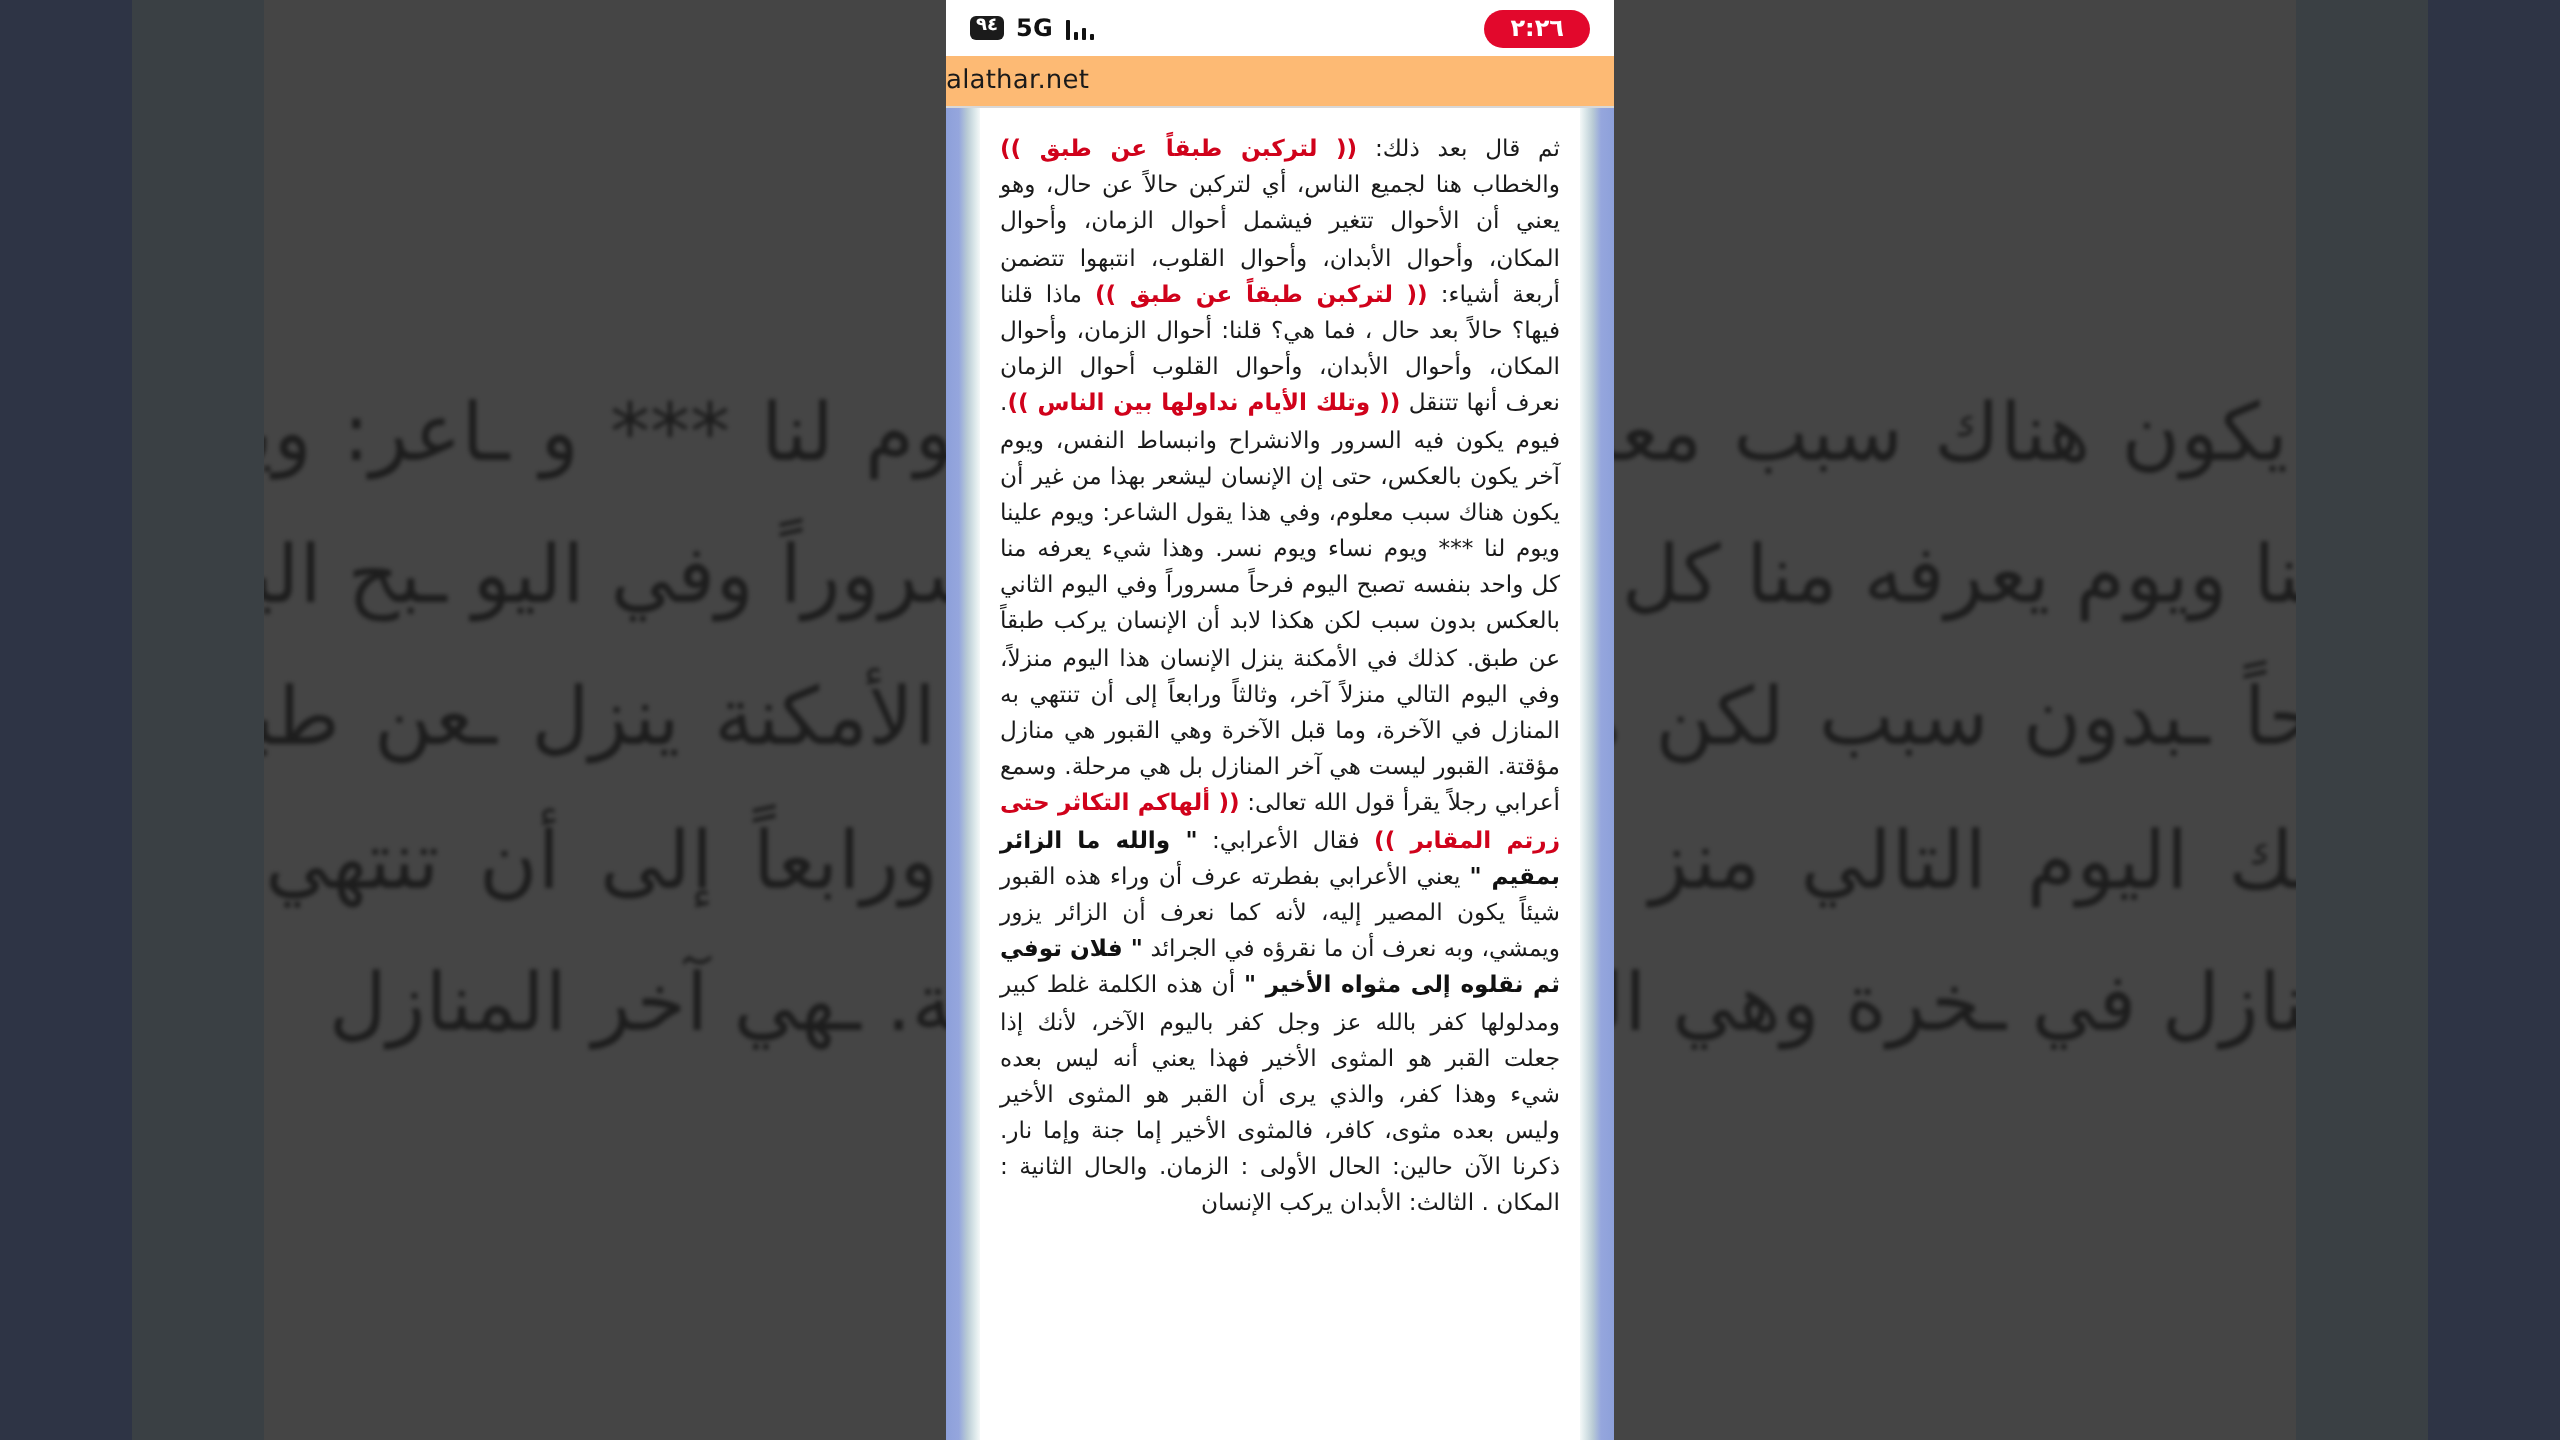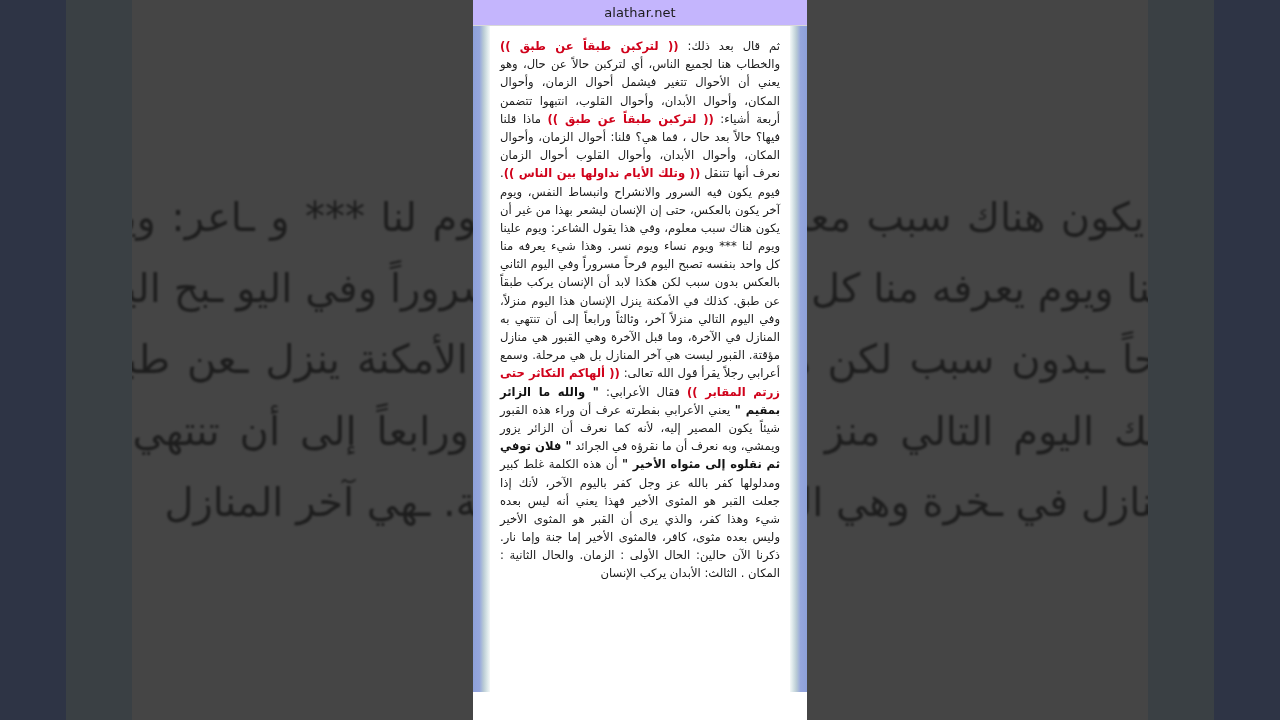--- a/index.html
+++ b/index.html
@@ -73,22 +73,22 @@
   .signal i:nth-child(3){ height:6px; }
   .signal i:nth-child(4){ height:3px; }
   .sb-spacer { flex:1; }
   .time-pill {
     background:#e2082c; color:#fff; font-size:12px; font-weight:700;
     border-radius:10px; padding:2px 13px; line-height:1.25;
   }
 
   
   #urlbar {
-    height:26px; background:#c4b5fd; display:flex;
-    align-items:center; justify-content:center;
+    height:26px; background:#fdba74; display:flex;
+    align-items:center; justify-content:flex-start;
     border-bottom:1px solid #d8d8d8;
   }
   #urlbar span { font-size:13px; color:#1a1a1a; letter-spacing:.1px; }
 
   
   #pagearea {
     position:relative; height:666px; background:#ffffff; overflow:hidden;
   }
   .edge-strip {
     position:absolute; top:0; bottom:0; width:17px; z-index:3;
@@ -123,20 +123,34 @@
   </div>
   <div id="backdrop-shade"></div>
 
   <div class="gutter-inner left"></div>
   <div class="gutter-inner right"></div>
   <div class="gutter left"></div>
   <div class="gutter right"></div>
 
   <div id="phone">
 
+    <div id="statusbar">
+      <div class="sb-left">
+        <span class="battery-badge">٩٤</span>
+        <span class="net-label">5G</span>
+        <span class="signal">
+            <i></i>
+            <i></i>
+            <i></i>
+            <i></i>
+          </span>
+      </div>
+      <div class="sb-spacer"></div>
+      <span class="time-pill">٢:٢٦</span>
+    </div>
 
     <div id="urlbar">
       <span>alathar.net</span>
     </div>
 
     <div id="pagearea">
       <div class="edge-strip left"></div>
       <div class="edge-strip right"></div>
       <div id="article"><span>ثم قال بعد ذلك: </span><span class="hl">(( لتركبن طبقاً عن طبق ))</span><span> والخطاب هنا لجميع الناس، أي لتركبن حالاً عن حال، وهو يعني أن الأحوال تتغير فيشمل أحوال الزمان، وأحوال المكان، وأحوال الأبدان، وأحوال القلوب، انتبهوا تتضمن أربعة أشياء: </span><span class="hl">(( لتركبن طبقاً عن طبق ))</span><span> ماذا قلنا فيها؟ حالاً بعد حال ، فما هي؟ قلنا: أحوال الزمان، وأحوال المكان، وأحوال الأبدان، وأحوال القلوب أحوال الزمان نعرف أنها تتنقل </span><span class="hl">(( وتلك الأيام نداولها بين الناس ))</span><span>. فيوم يكون فيه السرور والانشراح وانبساط النفس، ويوم آخر يكون بالعكس، حتى إن الإنسان ليشعر بهذا من غير أن يكون هناك سبب معلوم، وفي هذا يقول الشاعر: ويوم علينا ويوم لنا *** ويوم نساء ويوم نسر. وهذا شيء يعرفه منا كل واحد بنفسه تصبح اليوم فرحاً مسروراً وفي اليوم الثاني بالعكس بدون سبب لكن هكذا لابد أن الإنسان يركب طبقاً عن طبق. كذلك في الأمكنة ينزل الإنسان هذا اليوم منزلاً، وفي اليوم التالي منزلاً آخر، وثالثاً ورابعاً إلى أن تنتهي به المنازل في الآخرة، وما قبل الآخرة وهي القبور هي منازل مؤقتة. القبور ليست هي آخر المنازل بل هي مرحلة. وسمع أعرابي رجلاً يقرأ قول الله تعالى: </span><span class="hl">(( ألهاكم التكاثر حتى زرتم المقابر ))</span><span> فقال الأعرابي: </span><span class="bq">" والله ما الزائر بمقيم "</span><span> يعني الأعرابي بفطرته عرف أن وراء هذه القبور شيئاً يكون المصير إليه، لأنه كما نعرف أن الزائر يزور ويمشي، وبه نعرف أن ما نقرؤه في الجرائد </span><span class="bq">" فلان توفي ثم نقلوه إلى مثواه الأخير "</span><span> أن هذه الكلمة غلط كبير ومدلولها كفر بالله عز وجل كفر باليوم الآخر، لأنك إذا جعلت القبر هو المثوى الأخير فهذا يعني أنه ليس بعده شيء وهذا كفر، والذي يرى أن القبر هو المثوى الأخير وليس بعده مثوى، كافر، فالمثوى الأخير إما جنة وإما نار. ذكرنا الآن حالين: الحال الأولى : الزمان. والحال الثانية : المكان . الثالث: الأبدان يركب الإنسان</span></div>
     </div>

